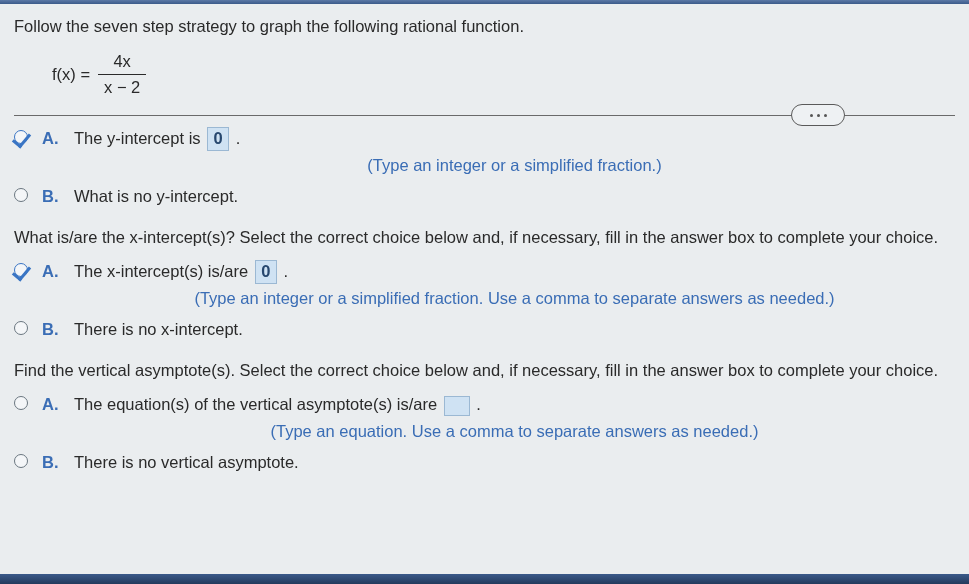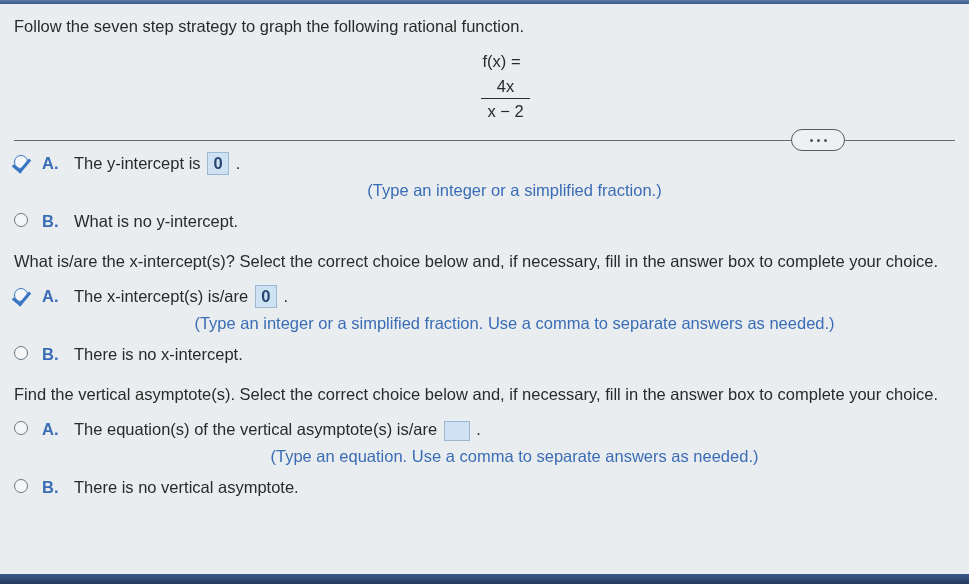--- a/index.html
+++ b/index.html
@@ -10,21 +10,21 @@
       width: 969px;
       height: 584px;
       overflow: hidden;
       position: relative;
       padding: 8px 14px 0 14px;
       font-size: 16.5px;
       line-height: 1.5;
     }
     .top-border { position:absolute; top:0; left:0; right:0; height:4px; background:linear-gradient(#5c79a6,#3b5a8a); }
     .instr { margin: 6px 0 10px 0; }
-    .equation { display:flex; align-items:center; margin: 8px 0 16px 38px; flex-direction: column; }
+    .equation { display:flex; align-items:center; margin: 8px 0 16px 38px; }
     .fx { margin-right:4px; }
     .frac { display:inline-flex; flex-direction:column; align-items:center; margin-left:4px; }
     .frac-num { padding:0 6px; }
     .frac-bar { width:100%; height:1px; background:#2a2a2a; }
     .frac-den { padding:0 6px; }
     .hr-line { position:relative; border:none; border-top:1px solid #6a6a6a; margin: 16px 0 10px 0; }
     .dots-pill {
       position:absolute; right:110px; top:-12px;
       width:54px; height:22px; border:1px solid #5a5a5a; border-radius:12px;
       background:#eef1f3; display:flex; align-items:center; justify-content:center; gap:4px;

